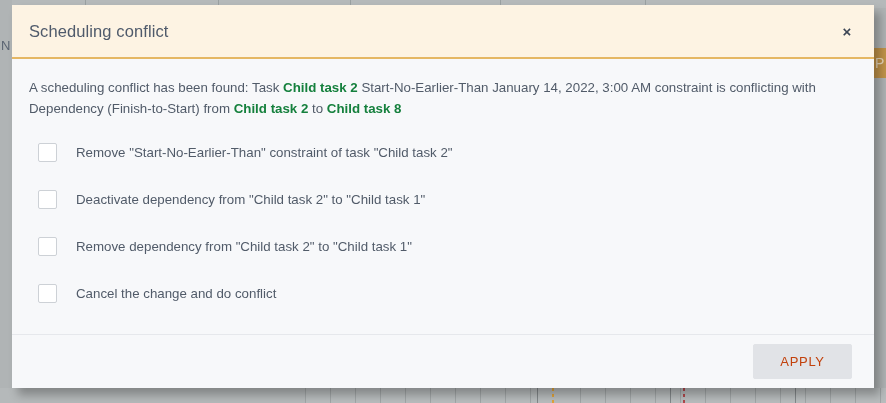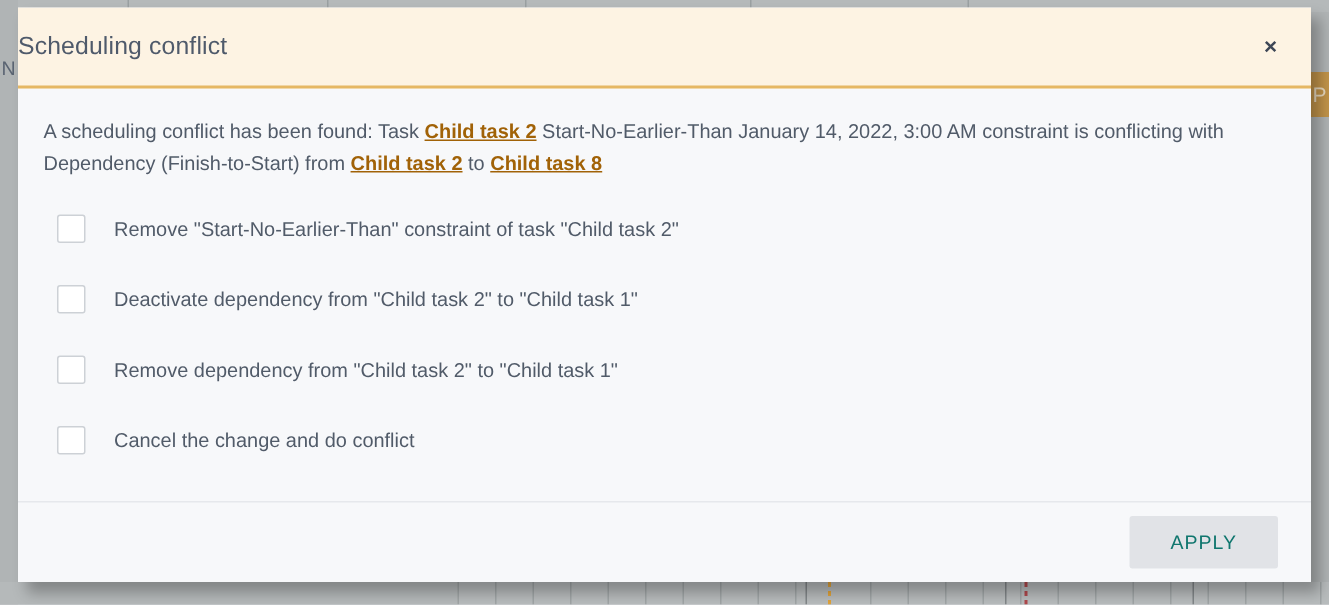--- a/index.html
+++ b/index.html
@@ -121,21 +121,21 @@
     background: #fdf3e3;
     border-bottom: 2px solid #e5b764;
     display: flex;
     align-items: center;
     flex: 0 0 auto;
     position: relative;
   }
   .modal-title {
     font-size: 16.5px;
     color: #4f5a6b;
-    padding-left: 0;
+    padding-left: 17px;
     letter-spacing: 0.1px;
   }
   .modal-close {
     position: absolute;
     right: 16px;
     top: 50%;
     transform: translateY(-50%);
     width: 22px;
     height: 22px;
     display: flex;
@@ -154,21 +154,21 @@
     box-sizing: border-box;
     background: #f7f8fa;
   }
   .conflict-message {
     font-size: 13.3px;
     line-height: 21px;
     color: #515b69;
     max-width: 820px;
     margin: 0 0 20px 0;
   }
-  .conflict-message b { font-weight: bold; color: #a16207; text-decoration: underline; }
+  .conflict-message b { font-weight: bold; color: #15803d; }
 
   .option-row {
     display: flex;
     align-items: center;
     height: 26px;
     margin-bottom: 21px;
     cursor: pointer;
   }
   .option-row:last-child { margin-bottom: 0; }
   .option-box {
@@ -208,21 +208,21 @@
     letter-spacing: 0.7px;
     border-radius: 2px;
     display: inline-flex;
     align-items: center;
     justify-content: center;
     cursor: default;
   }
   .btn-apply {
     background: #e1e3e7;
     border: 1px solid #e1e3e7;
-    color: #0f766e;
+    color: #c2410c;
     margin-right: 8px;
   }
   .btn-cancel {
     background: #f9fafb;
     border: 1px solid #e4e6ea;
     color: #b3b8bf;
   }
 </style>
 </head>
 <body>

